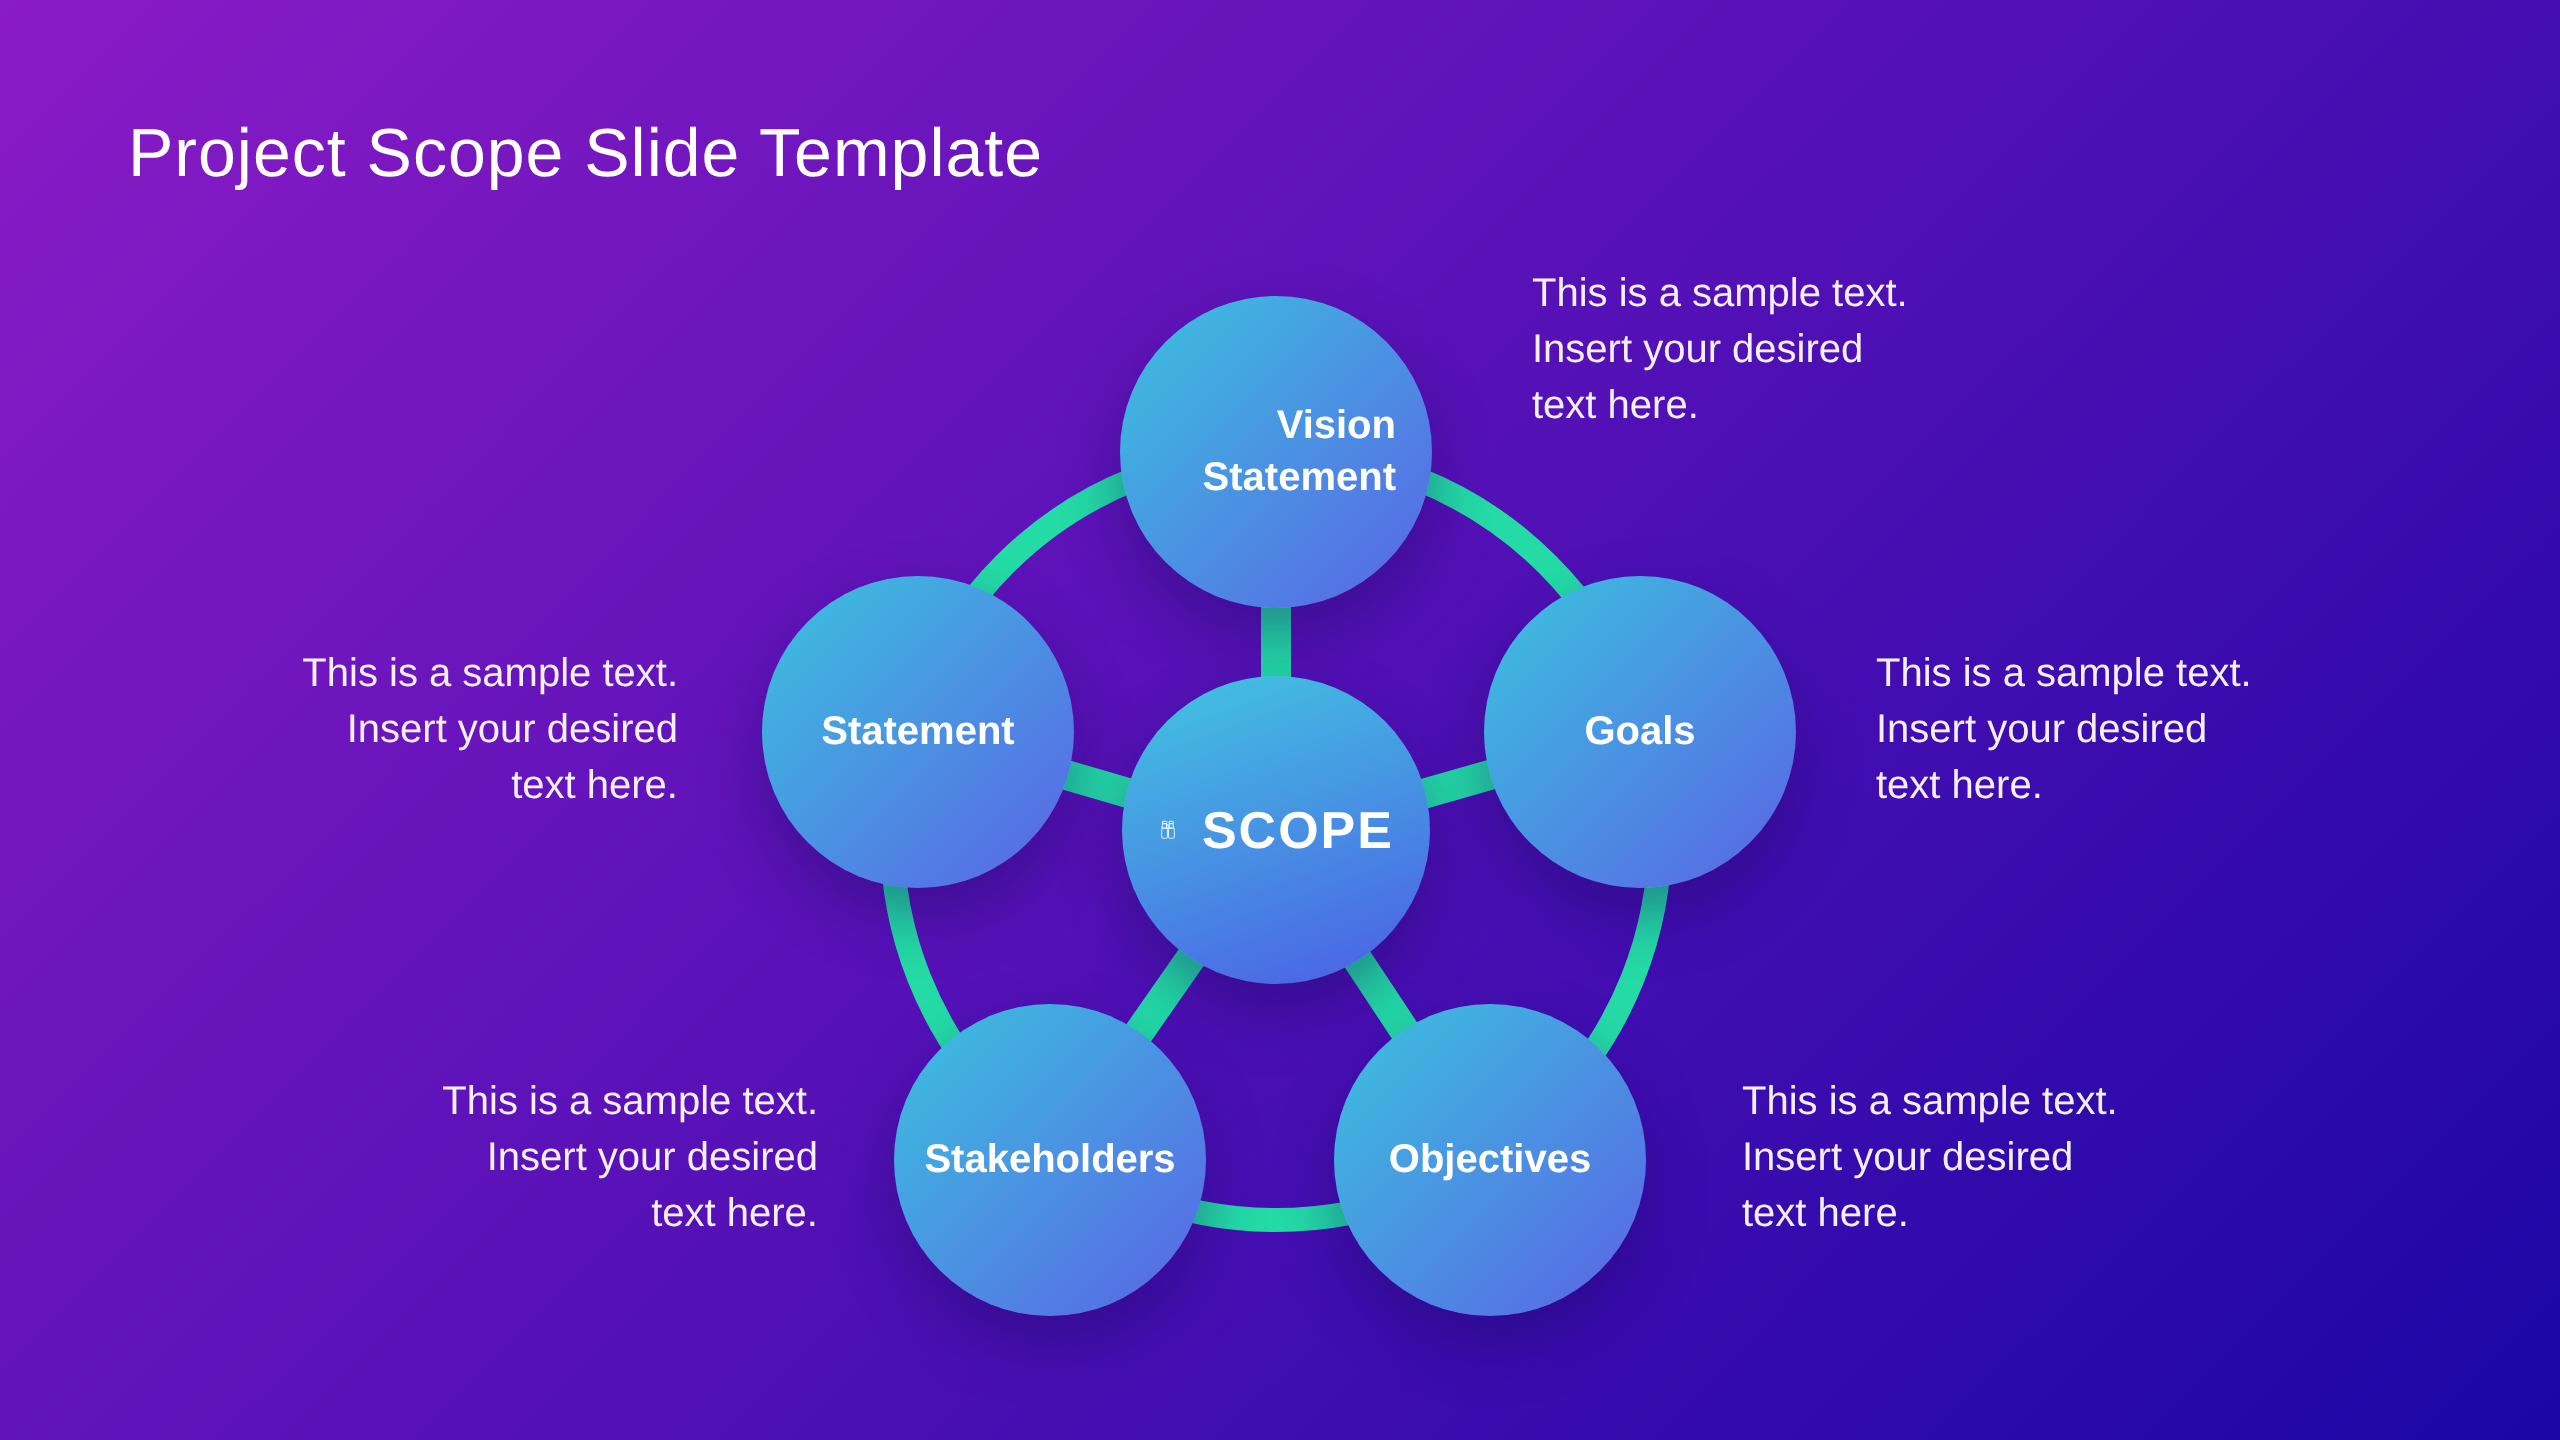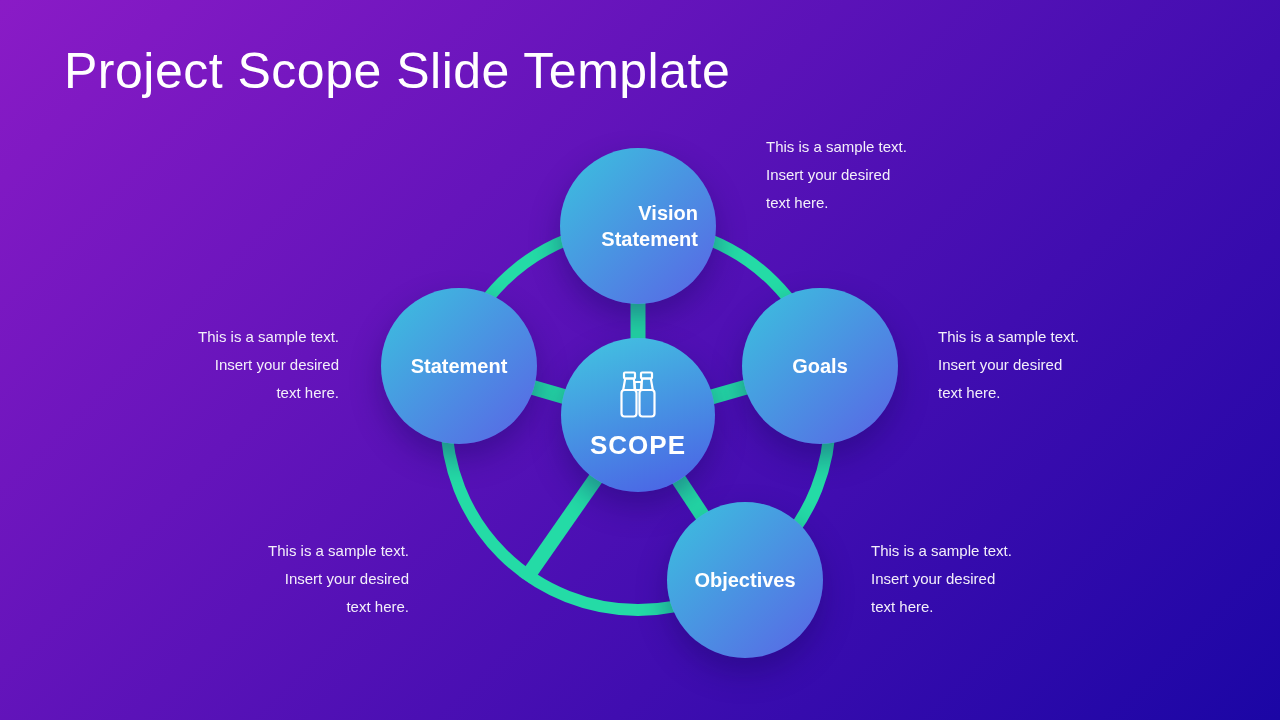--- a/index.html
+++ b/index.html
@@ -12,22 +12,22 @@
   }
   *{margin:0;padding:0;box-sizing:border-box;}
   body{font-family:"Liberation Sans", sans-serif;}
   .slide{
     position:relative;
     width:1280px;height:720px;
     overflow:hidden;
     background:linear-gradient(135deg, var(--bg-start) 0%, var(--bg-end) 100%);
   }
   .slide-title{
-    position:absolute;left:64px;top:42px;
-    font-size:50px;font-weight:400;color:#ffffff;
+    position:absolute;left:64px;top:58px;
+    font-size:34px;font-weight:400;color:#ffffff;
     letter-spacing:0.5px;
   }
   .connector-layer{
     position:absolute;left:0;top:0;width:1280px;height:720px;
   }
   .connector-layer .ring{
     fill:none;stroke:var(--ring);stroke-width:12;
   }
   .connector-layer .spoke{
     stroke:var(--ring);stroke-width:15;
@@ -42,32 +42,32 @@
     color:#ffffff;font-weight:700;font-size:20px;line-height:26px;
     padding:0 18px;
   }
   .node-vision{left:560px;top:148px;}
   .node-goals{left:742px;top:288px;}
   .node-objectives{left:667px;top:502px;}
   .node-stakeholders{left:447px;top:502px;}
   .node-deadlines{left:381px;top:288px;}
   .node-center{
     left:561px;top:338px;width:154px;height:154px;
-    flex-direction:column;gap:12px;
+    flex-direction:row;gap:12px;
     background:linear-gradient(160deg, #41C7E0 0%, #4C5DE6 100%);
   }
   .node-center .center-label{
     font-size:26px;font-weight:700;letter-spacing:1px;line-height:28px;
   }
   .bino{width:52px;height:48px;}
   .bino *{fill:none;stroke:#ffffff;stroke-width:2.2;stroke-linejoin:round;stroke-linecap:round;}
   .sample{
     position:absolute;
     color:var(--txt);
-    font-size:15px;line-height:28px;
+    font-size:20px;line-height:28px;
     white-space:pre-line;
   }
   .sample.align-right{text-align:right;width:204px;}
   .sample-top-right{left:766px;top:133px;}
   .sample-right{left:938px;top:323px;}
   .sample-bottom-right{left:871px;top:537px;}
   .sample-bottom-left{left:205px;top:537px;}
   .sample-left{left:135px;top:323px;}
 </style>
 </head>
@@ -87,20 +87,23 @@
   </svg>
 
   <div class="node node-vision">
     <span>Vision Statement</span>
   </div>
   <div class="node node-objectives">
     <span>Objectives</span>
   </div>
   <div class="node node-goals">
     <span>Goals</span>
+  </div>
+  <div class="node node-stakeholders">
+    <span>Stakeholders</span>
   </div>
   <div class="node node-deadlines">
     <span>Statement</span>
   </div>
 
   <div class="node node-center">
     <svg class="bino" viewBox="0 0 52 48" aria-hidden="true">
       <rect x="12" y="1.5" width="11" height="6" rx="1"></rect>
       <rect x="29" y="1.5" width="11" height="6" rx="1"></rect>
       <path d="M13.2 7.5 L21.8 7.5 L23.2 19 L11.2 19 Z"></path>

